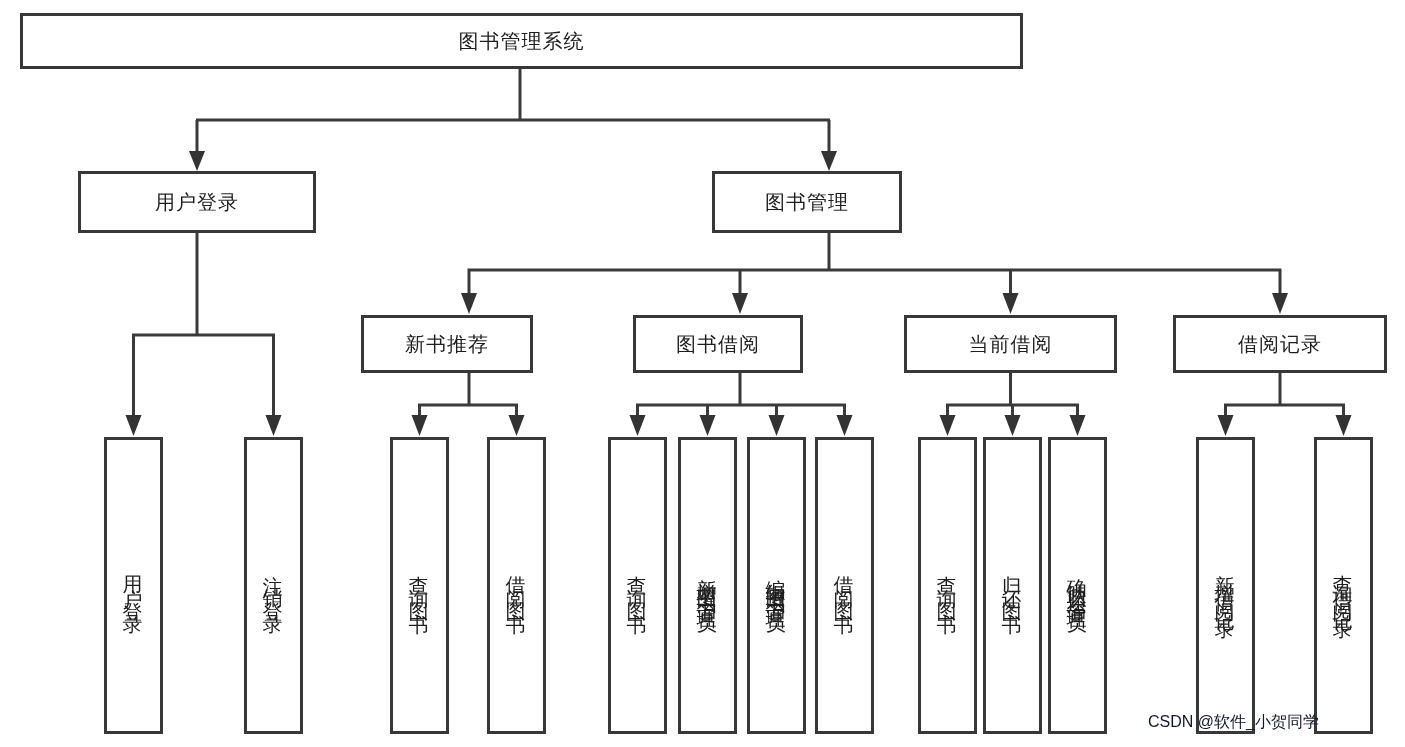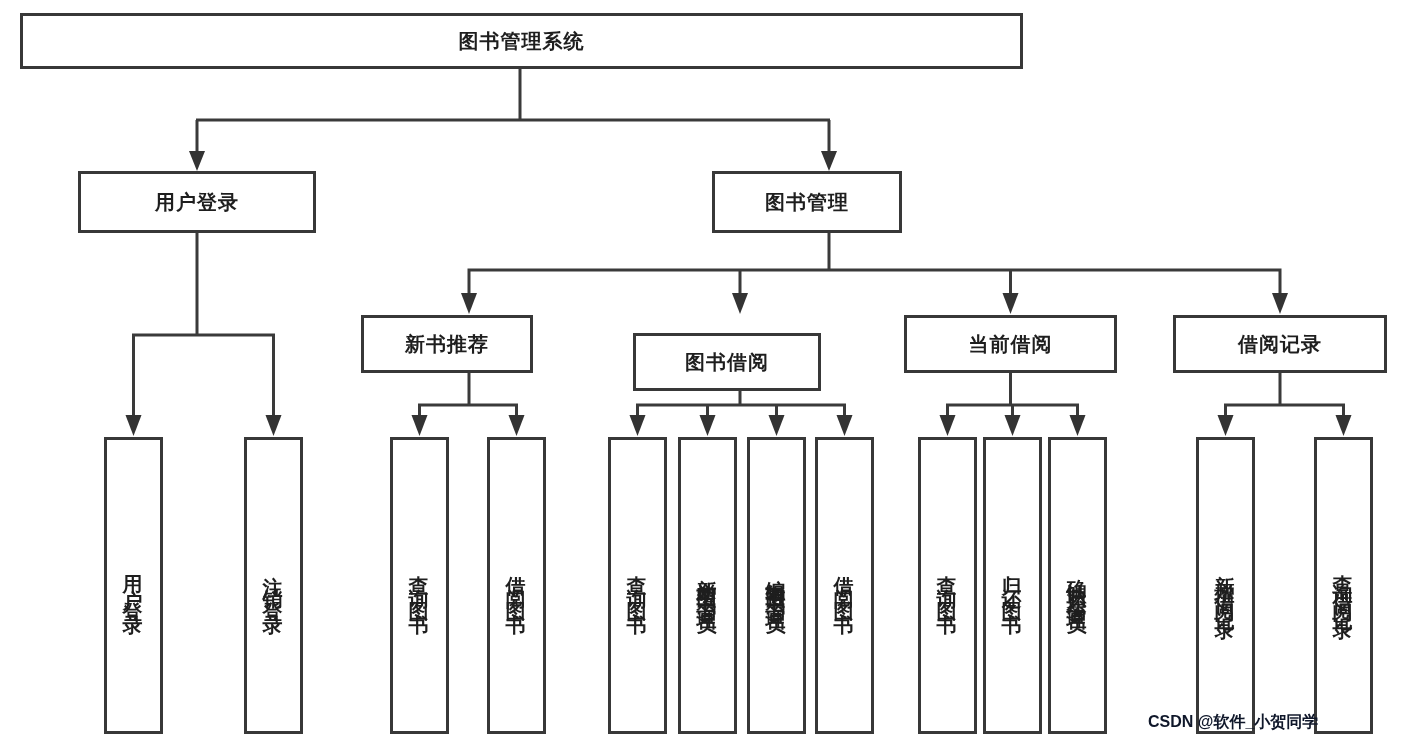--- a/index.html
+++ b/index.html
@@ -1,20 +1,20 @@
 <!DOCTYPE html>
 <html><head>
 <meta charset="utf-8">
 <style>
   html,body{margin:0;padding:0;background:#ffffff;}
   body{
     width:1405px;height:747px;position:relative;overflow:hidden;
     font-family:"Liberation Sans", sans-serif;
   }
-  .stage{position:absolute;inset:0;font-weight:bold;}
+  .stage{position:absolute;inset:0;}
   svg.wires{position:absolute;left:0;top:0;z-index:1;}
   svg.wires path{stroke:#3a3a3a;stroke-width:3;fill:none;}
   svg.wires polygon{fill:#333333;stroke:none;}
   .box{
     position:absolute;box-sizing:border-box;z-index:2;
     border:3px solid #383838;background:#ffffff;color:#1e1e1e;
     display:flex;align-items:center;justify-content:center;
   }
   .hbox{font-size:20px;letter-spacing:1px;white-space:nowrap;}
   .vbox{
@@ -69,21 +69,21 @@
     <polygon points="1217.5,415 1233.5,415 1225.5,436"></polygon>
     <polygon points="1335.5,415 1351.5,415 1343.5,436"></polygon>
   </svg>
 
   <div class="box hbox" style="left:20px;top:13px;width:1003px;height:56px">图书管理系统</div>
 
   <div class="box hbox" style="left:78px;top:171px;width:238px;height:62px">用户登录</div>
   <div class="box hbox" style="left:712px;top:171px;width:190px;height:62px">图书管理</div>
 
   <div class="box hbox" style="left:361px;top:315px;width:172px;height:58px">新书推荐</div>
-  <div class="box hbox" style="left:633px;top:333px;width:188px;height:58px">图书借阅</div>
+  <div class="box hbox" style="left:633px;top:315px;width:170px;height:58px">图书借阅</div>
   <div class="box hbox" style="left:904px;top:315px;width:213px;height:58px">当前借阅</div>
   <div class="box hbox" style="left:1173px;top:315px;width:214px;height:58px">借阅记录</div>
 
   <div class="box vbox sp-lg" style="left:104px;top:437px;width:59px;height:297px">用户登录</div>
   <div class="box vbox sp-lg" style="left:244px;top:437px;width:59px;height:297px">注销登录</div>
 
   <div class="box vbox sp-lg" style="left:390px;top:437px;width:59px;height:297px">查询图书</div>
   <div class="box vbox sp-lg" style="left:487px;top:437px;width:59px;height:297px">借阅图书</div>
 
   <div class="box vbox sp-lg" style="left:608px;top:437px;width:59px;height:297px">查询图书</div>

